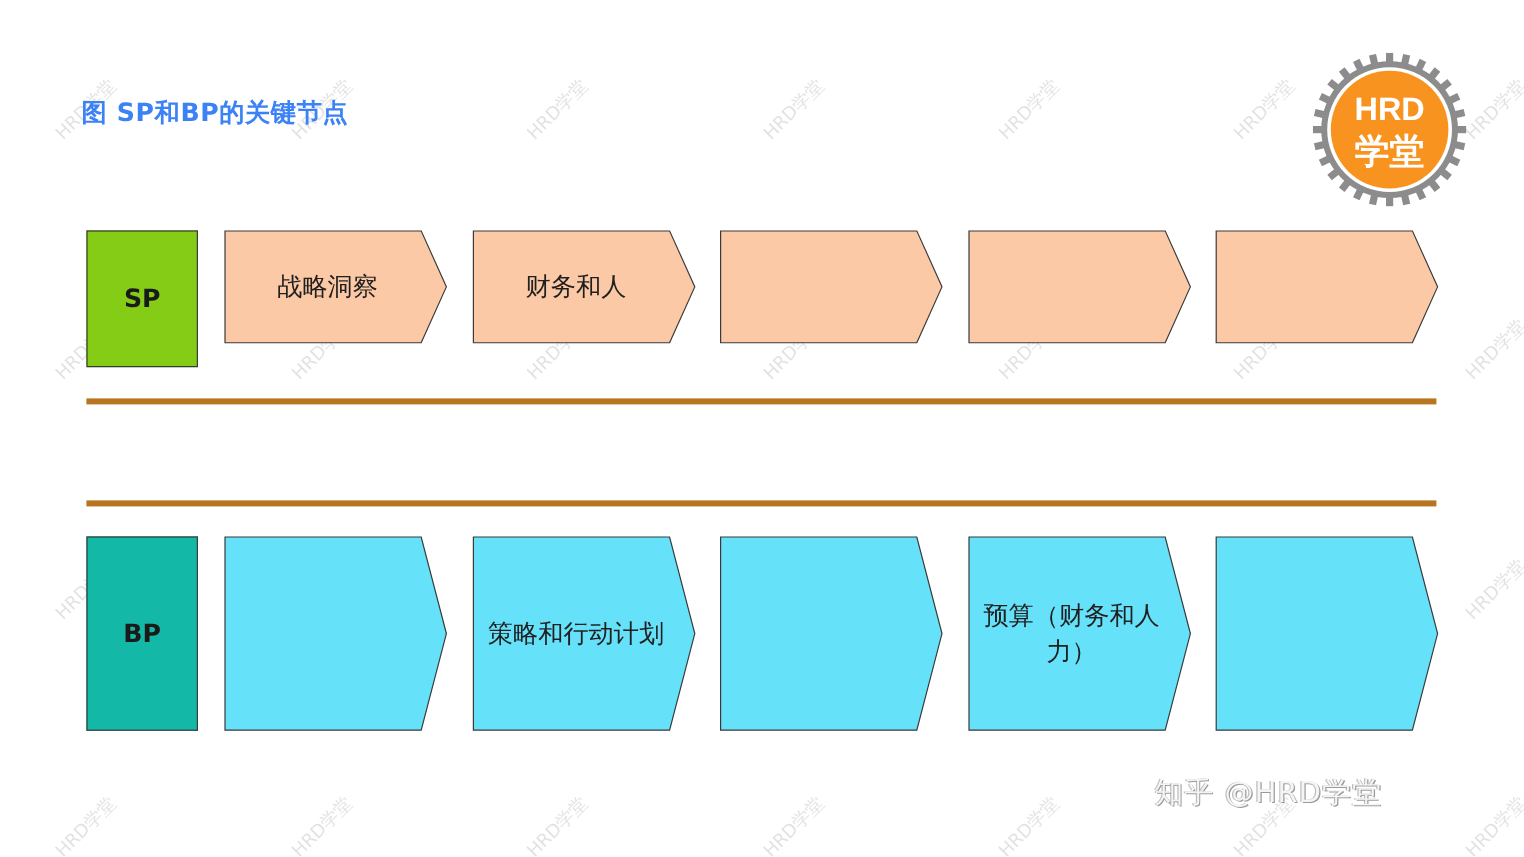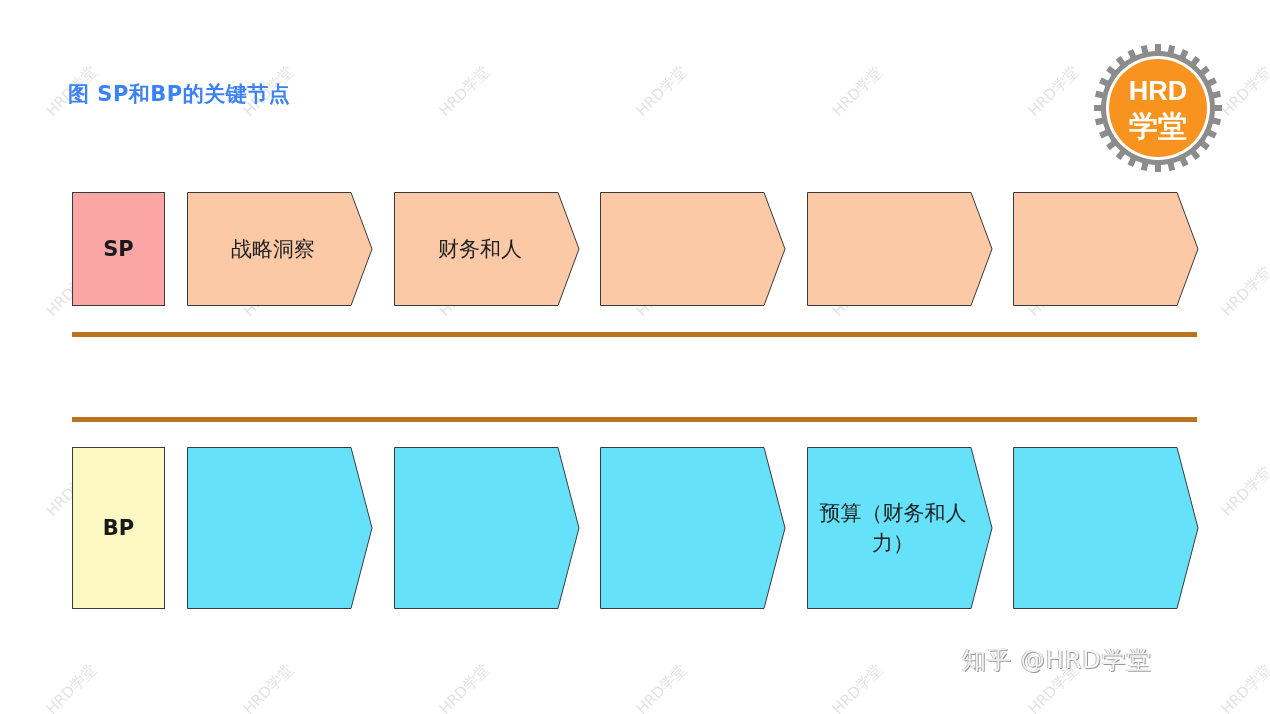--- a/index.html
+++ b/index.html
@@ -4,27 +4,27 @@
 <style>
   * { box-sizing: border-box; margin: 0; padding: 0; }
   html, body { width: 1270px; height: 714px; background: #ffffff; overflow: hidden; }
   body { position: relative; font-family: "DejaVu Sans", "Liberation Sans", sans-serif; color: #1a1a1a; }
 
   .title { position: absolute; left: 68px; top: 80px; font-size: 21px; font-weight: bold; color: #3b82f6; letter-spacing: 0.5px; white-space: nowrap; }
 
   .logo { position: absolute; left: 1094px; top: 44px; width: 128px; height: 128px; }
 
   .label-box { position: absolute; left: 72px; width: 93px; border: 1px solid #3a3a3a; display: flex; align-items: center; justify-content: center; font-weight: bold; font-size: 21px; color: #1a1a1a; }
-  .sp-label { top: 192px; height: 114px; background: #fca5a5; }
-  .bp-label { top: 447px; height: 162px; background: #fef9c3; }
+  .sp-label { top: 192px; height: 114px; background: #84cc16; }
+  .bp-label { top: 447px; height: 162px; background: #14b8a6; }
 
   .arrow { position: absolute; width: 186px; }
   .arrow svg { position: absolute; left: 0; top: 0; width: 100%; height: 100%; overflow: visible; }
   .arrow .txt { position: absolute; left: 4px; right: 18px; top: 0; bottom: 0; display: flex; align-items: center; justify-content: center; text-align: center; font-size: 21px; line-height: 30px; color: #1f1f1f; white-space: pre-line; }
-  .row-sp .arrow { top: 192px; height: 114px; }
+  .row-sp .arrow { top: 192px; height: 94px; }
   .row-bp .arrow { top: 447px; height: 162px; }
 
   .hline { position: absolute; left: 72px; width: 1125px; height: 5px; background: #B8741F; }
 
   .watermark { position: absolute; font-size: 15px; color: rgba(150,150,150,0.28); transform: rotate(-45deg); transform-origin: center; white-space: nowrap; pointer-events: none; }
 
   .zhihu { position: absolute; left: 962px; top: 644px; font-size: 24px; color: #f5f5f5; text-shadow: 1px 1px 0 #9a9a9a, -1px 0 0 #bdbdbd; letter-spacing: 1px; white-space: nowrap; }
 </style>
 </head>
 <body>
@@ -142,20 +142,21 @@
   <div class="label-box bp-label">BP</div>
   <div class="arrow" style="left:187px">
     <svg viewBox="0 0 186 162" preserveAspectRatio="none">
         <polygon points="0.5,0.5 164,0.5 185,81 164,161.5 0.5,161.5" fill="#66E1FA" stroke="#3a3a3a" stroke-width="1"></polygon>
       </svg>
   </div>
   <div class="arrow" style="left:394px">
     <svg viewBox="0 0 186 162" preserveAspectRatio="none">
         <polygon points="0.5,0.5 164,0.5 185,81 164,161.5 0.5,161.5" fill="#66E1FA" stroke="#3a3a3a" stroke-width="1"></polygon>
       </svg>
+    <div class="txt">策略和行动计划</div>
   </div>
   <div class="arrow" style="left:600px">
     <svg viewBox="0 0 186 162" preserveAspectRatio="none">
         <polygon points="0.5,0.5 164,0.5 185,81 164,161.5 0.5,161.5" fill="#66E1FA" stroke="#3a3a3a" stroke-width="1"></polygon>
       </svg>
   </div>
   <div class="arrow" style="left:807px">
     <svg viewBox="0 0 186 162" preserveAspectRatio="none">
         <polygon points="0.5,0.5 164,0.5 185,81 164,161.5 0.5,161.5" fill="#66E1FA" stroke="#3a3a3a" stroke-width="1"></polygon>
       </svg>

